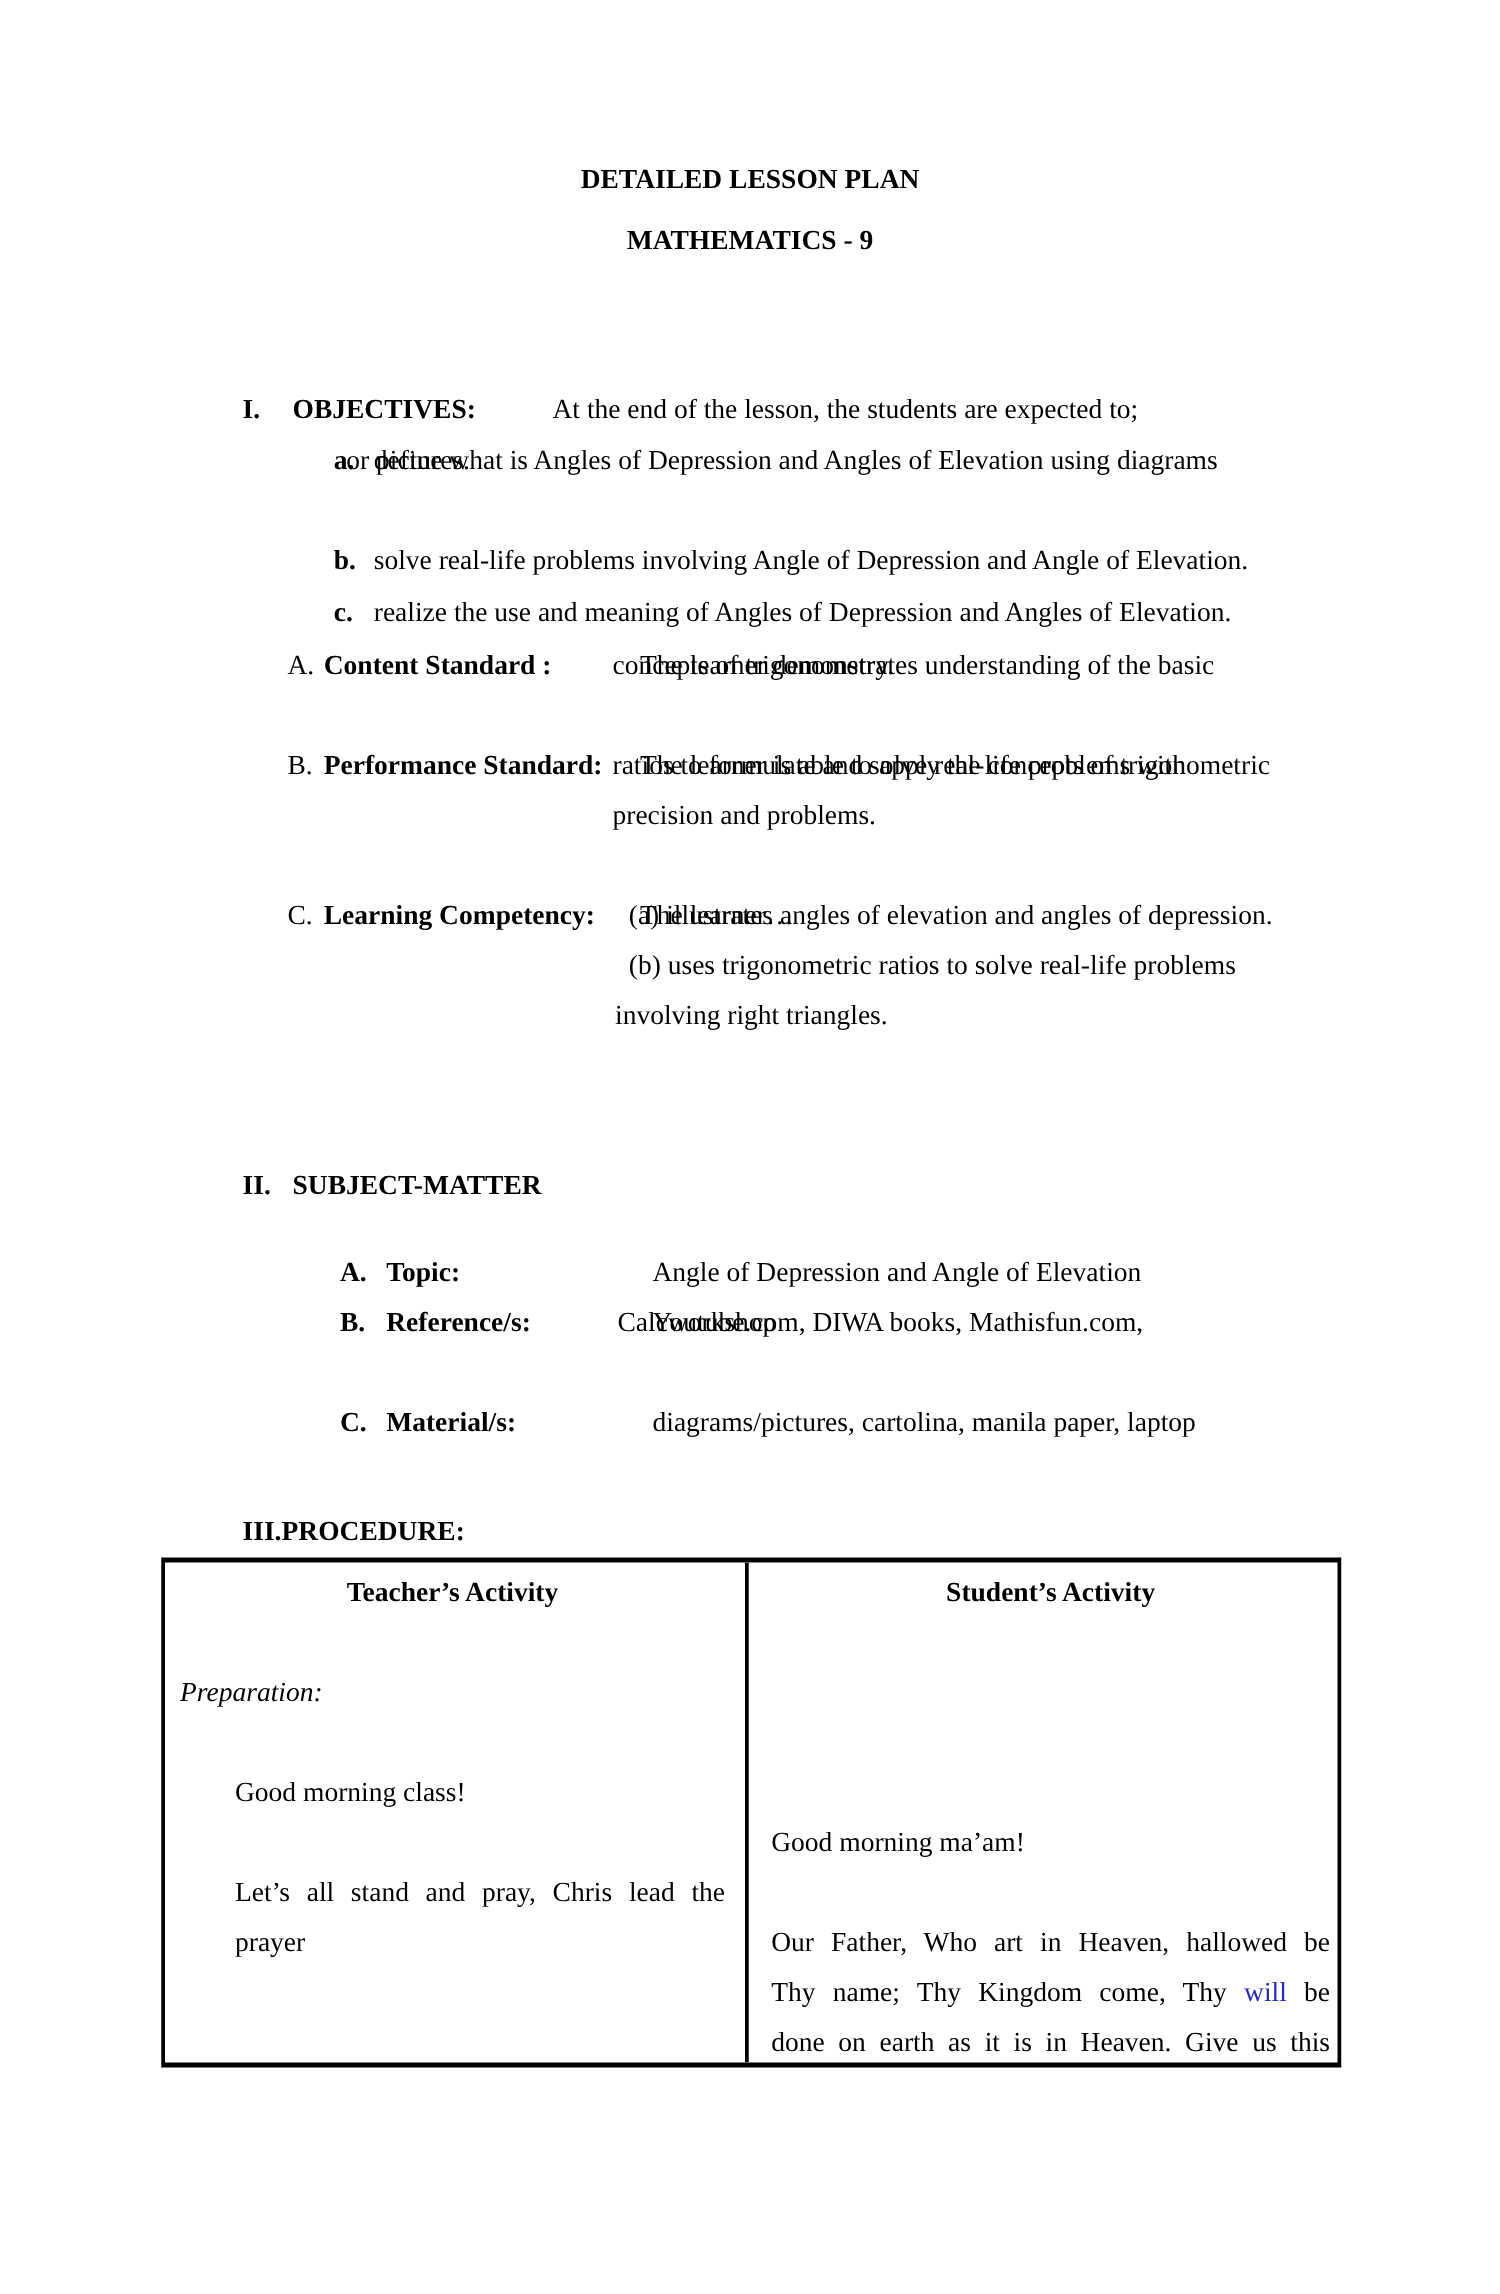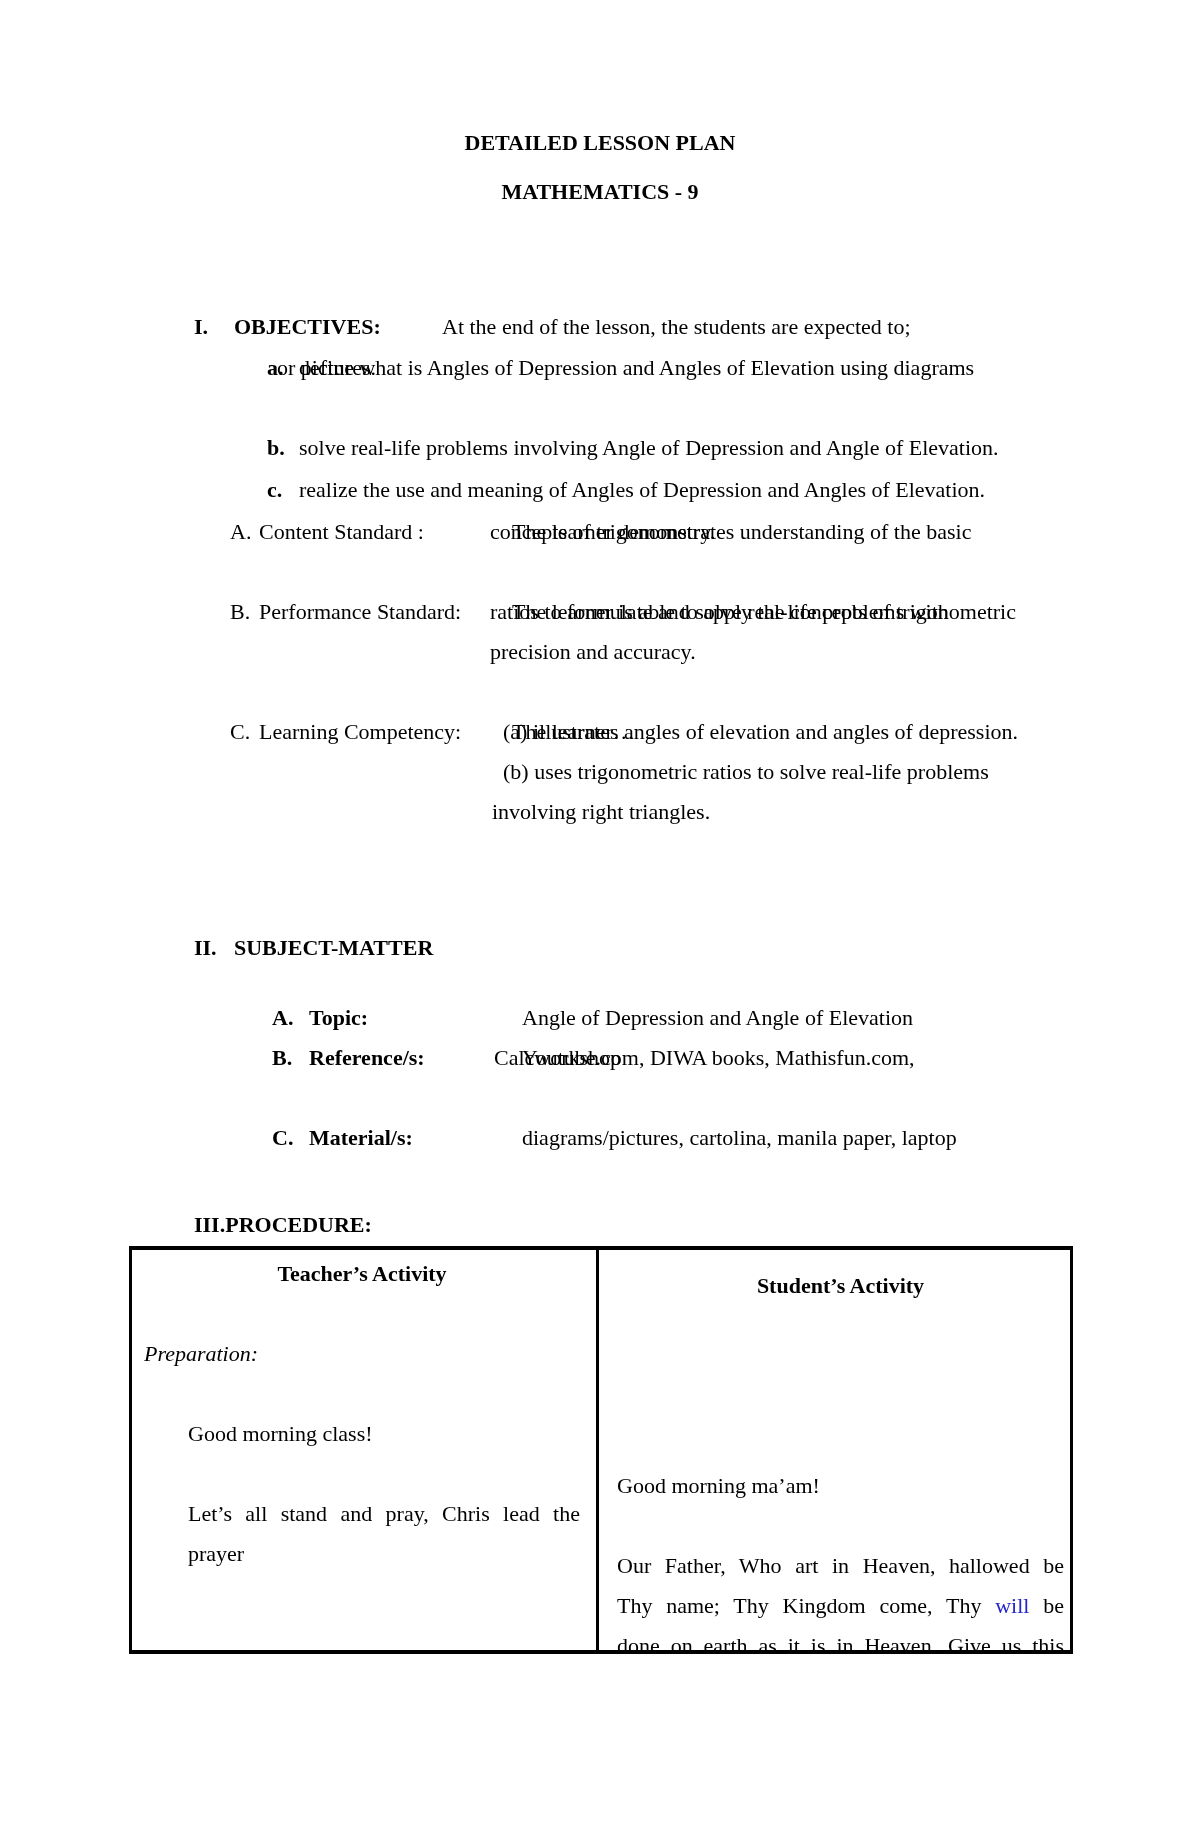--- a/index.html
+++ b/index.html
@@ -9,32 +9,32 @@
     font-size:22px;color:#000;
   }
   .doc{position:absolute;inset:0;}
   .ln{position:absolute;height:40px;line-height:40px;white-space:pre;}
   .b{font-weight:bold;}
   .ctr{left:0;width:1200px;text-align:center;}
   .numw{display:inline-block;width:40px;}
   .objhead{display:inline-block;width:208px;}
   .mk{display:inline-block;width:32px;font-weight:bold;}
   .stl{display:inline-block;width:29px;}
-  .stlab{display:inline-block;width:253px;font-weight:normal;}
+  .stlab{display:inline-block;width:253px;font-weight:bold;}
   .sml{display:inline-block;width:37px;font-weight:bold;}
   .smlab{display:inline-block;width:213px;font-weight:bold;}
   
   .ptable{
     position:absolute;left:129px;top:1246px;width:944px;height:408px;
     box-sizing:border-box;border:3px solid #000;border-top-width:4px;border-bottom-width:4px;
     display:flex;overflow:hidden;
   }
   .cell{box-sizing:border-box;overflow:hidden;}
   .cell.left{width:467px;border-right:3px solid #000;padding:4px 16px 16px 12px;}
-  .cell.right{flex:1;padding:16px 6px 0 18px;}
+  .cell.right{flex:1;padding:4px 6px 0 18px;}
   .tln{height:40px;line-height:40px;}
   .tc{text-align:center;}
   .bi{font-weight:normal;font-style:italic;}
   .ind{margin-left:44px;}
   .just{text-align:justify;text-align-last:justify;}
   .link{color:var(--link_blue,#2323c8);cursor:pointer;}
 </style>
 </head>
 <body>
 
@@ -62,21 +62,21 @@
 
   <div class="ln" style="top:472px;left:208px">
     <span class="stl">A.</span><span class="stlab">Content Standard :</span><span>The learner demonstrates understanding of the basic</span>
   </div>
   <div class="ln" style="top:512px;left:490px">concepts of trigonometry.</div>
 
   <div class="ln" style="top:552px;left:208px">
     <span class="stl">B.</span><span class="stlab">Performance Standard:</span><span>The learner is able to apply the concepts of trigonometric</span>
   </div>
   <div class="ln" style="top:592px;left:490px">ratios to formulate and solve real-life problems with</div>
-  <div class="ln" style="top:632px;left:490px">precision and accuracy.</div>
+  <div class="ln" style="top:632px;left:490px">precision and problems.</div>
 
   <div class="ln" style="top:672px;left:208px">
     <span class="stl">C.</span><span class="stlab">Learning Competency:</span><span>The learner…</span>
   </div>
   <div class="ln" style="top:712px;left:503px">(a) illustrates angles of elevation and angles of depression.</div>
   <div class="ln" style="top:752px;left:503px">(b) uses trigonometric ratios to solve real-life problems</div>
   <div class="ln" style="top:792px;left:492px">involving right triangles.</div>
 
   <div class="ln" style="top:888px;left:172px">
     <span class="b numw">II.</span><span class="b">SUBJECT-MATTER</span>

